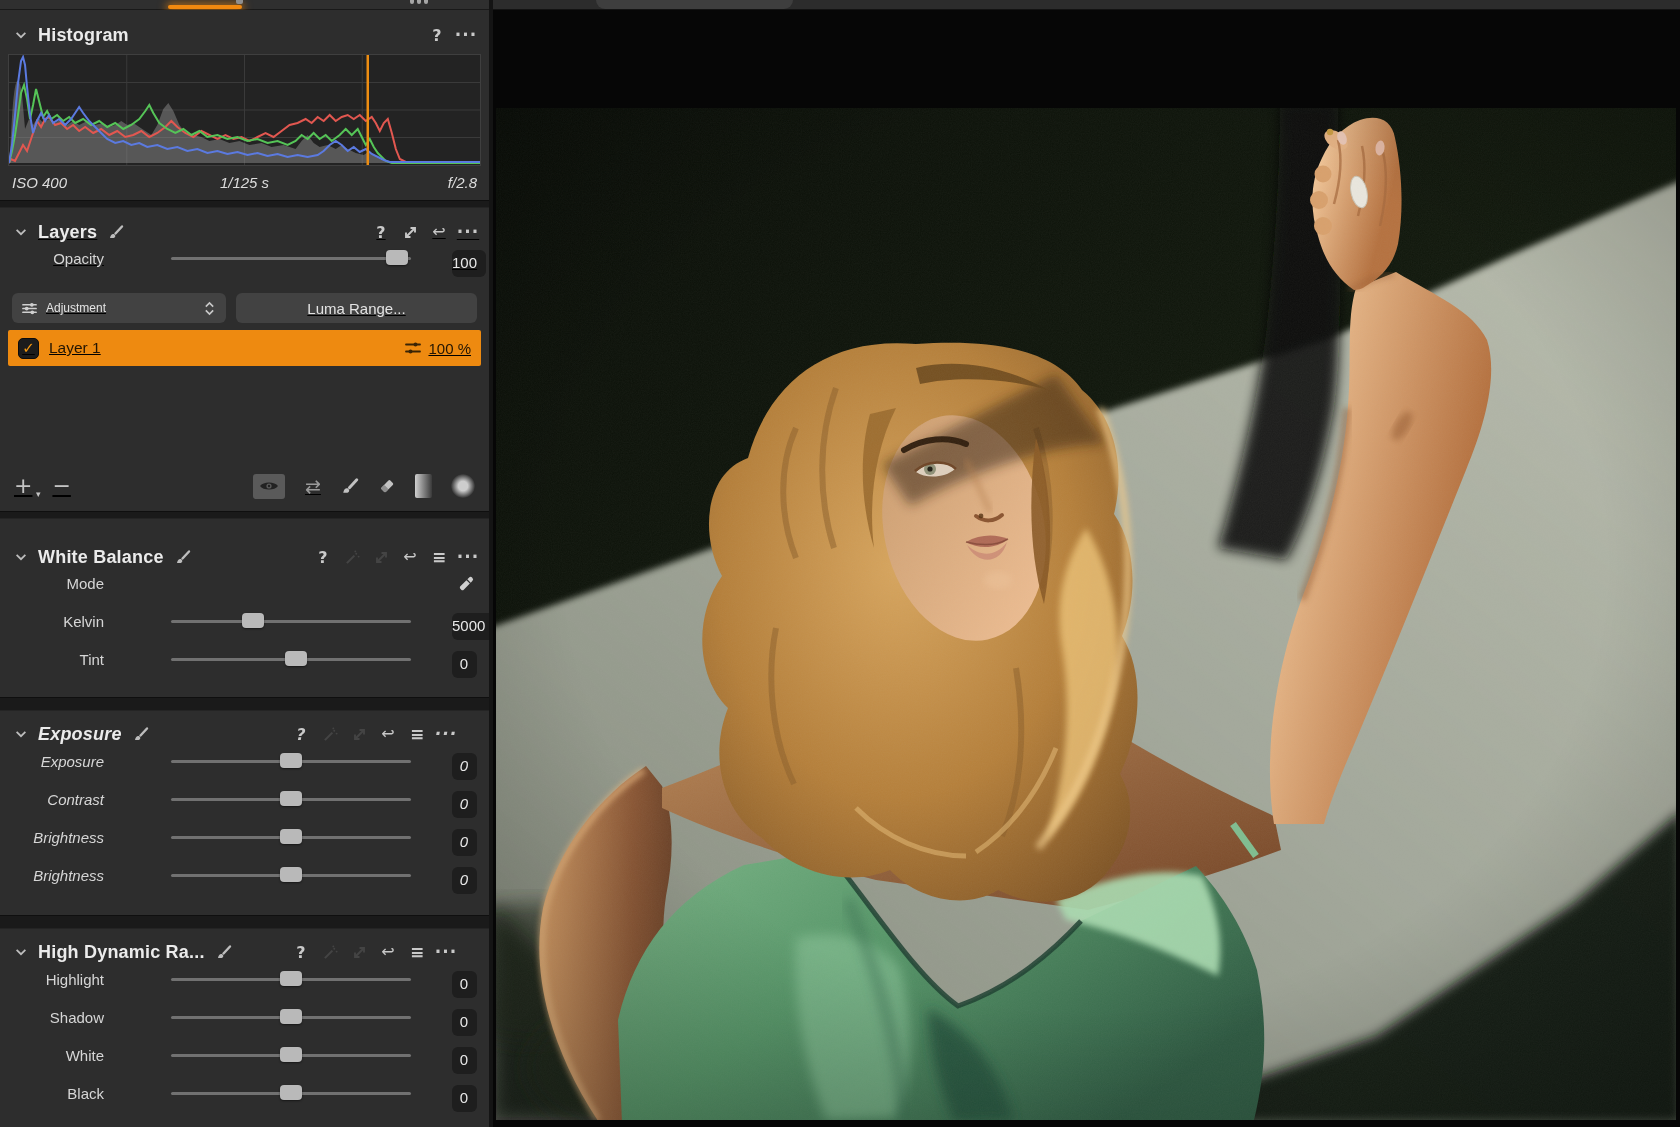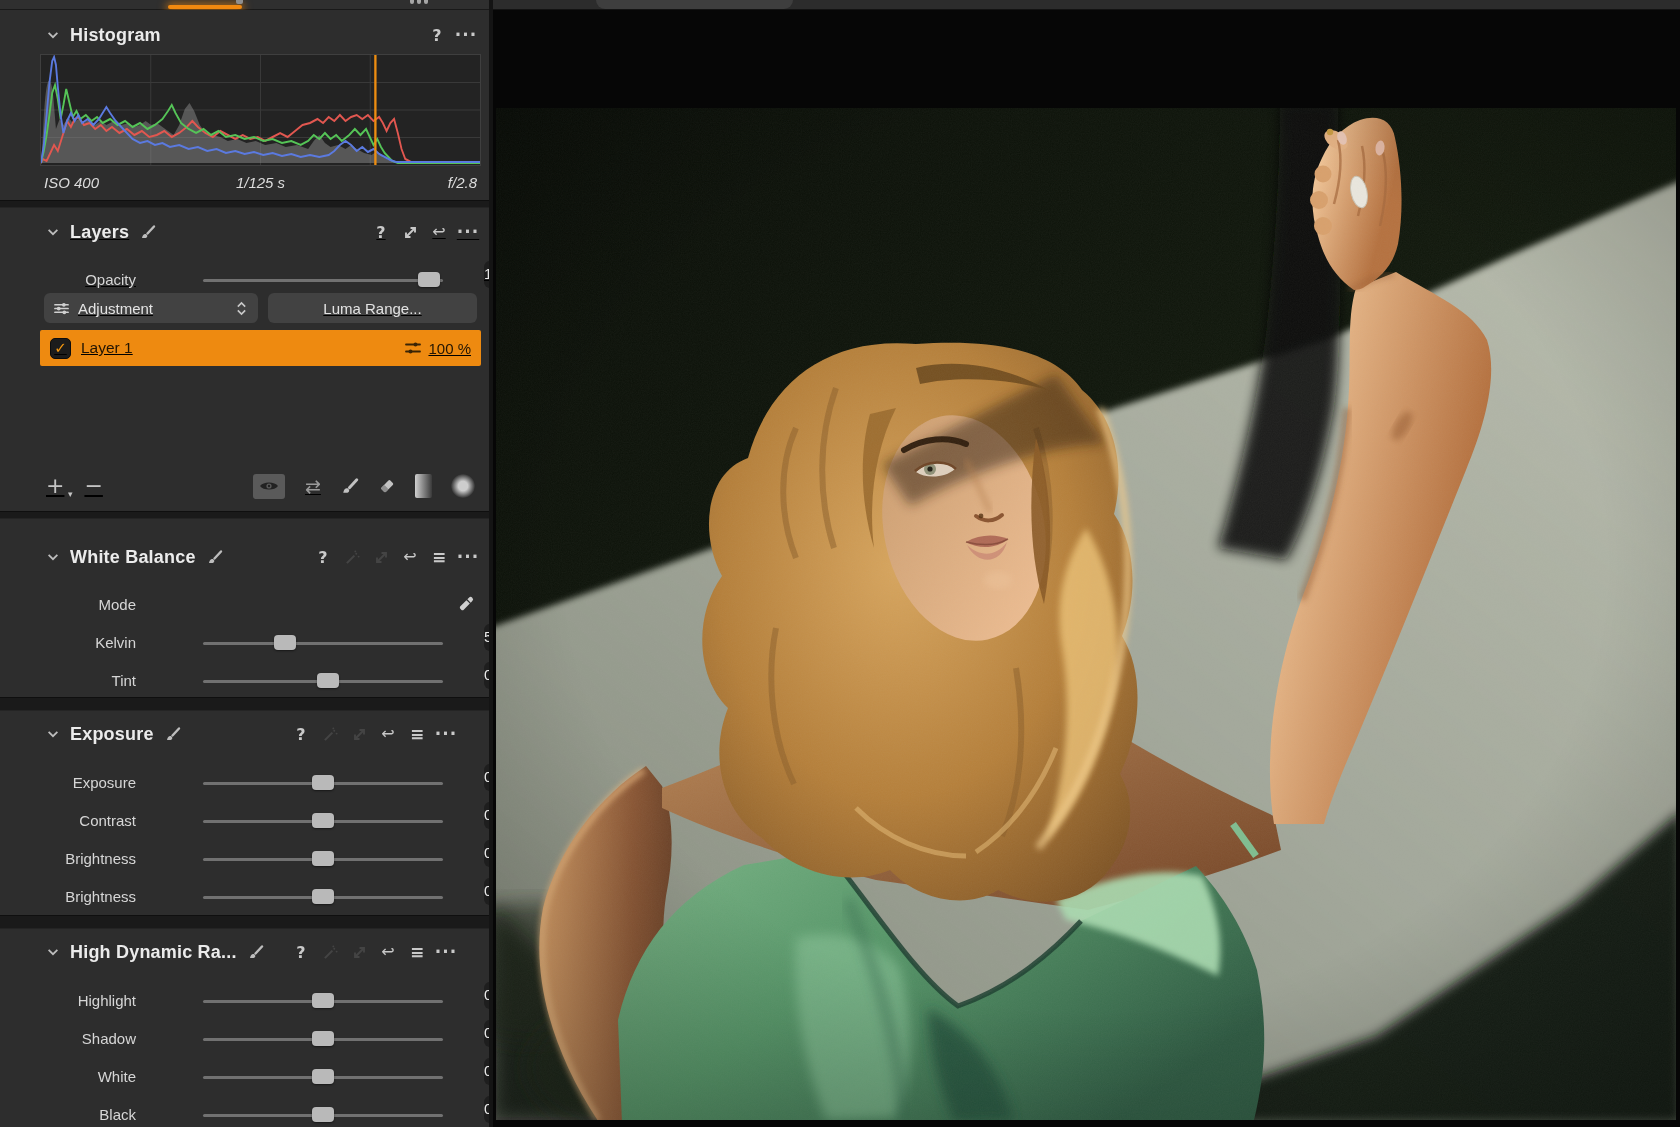--- a/index.html
+++ b/index.html
@@ -11,21 +11,21 @@
   .sidebar { position:relative; width:493px; height:1127px; background:#2d2d2d;
     border-right:4px solid #141414; flex:none; overflow:hidden; }
   .topstrip { position:relative; height:10px; background:#2f2f2f; border-bottom:1px solid #191919; }
   .tab-indicator { position:absolute; left:168px; top:5px; width:74px; height:4px; border-radius:3px;
     background:#f2890f; box-shadow:0 0 9px 2px rgba(245,140,15,.65); }
   .frag1 { position:absolute; left:236px; top:0; width:7px; height:4px; background:#8f8f8f; border-radius:0 0 2px 2px; }
   .frag2 { position:absolute; left:410px; top:0; width:18px; height:5px; }
   .frag2 i { position:absolute; top:0; width:4px; height:4px; background:#a5a5a5; border-radius:0 0 2px 2px; }
   .frag2 i:nth-child(1){left:0} .frag2 i:nth-child(2){left:7px} .frag2 i:nth-child(3){left:14px}
 
-  .panel { position:relative; background:#2d2d2d;margin-left:32px; }
+  .panel { position:relative; background:#2d2d2d; }
   .pdiv { height:8px; background:#1a1a1a; border-top:1px solid #0f0f0f; border-bottom:1px solid #242424; }
   .pdiv.thick { height:14px; }
 
   .phead { display:flex; align-items:center; height:36px; padding:0 12px; }
   .phead .title { font-size:18px; font-weight:700; color:#ebebeb; margin-left:8px; letter-spacing:.2px; white-space:nowrap; }
   .icon { display:inline-flex; align-items:center; justify-content:center; width:18px; height:18px; flex:none; }
   .glyph { font-family:"DejaVu Sans", sans-serif; color:#c8c8c8; font-size:16px; line-height:1; }
   .dim svg, .dim { opacity:.38; }
   .hicons { margin-left:auto; display:flex; align-items:center; gap:11px; }
   .hicons.shift { margin-right:22px; }
@@ -35,33 +35,33 @@
   .brush-ic { margin-left:10px; }
 
   
   .hist-body { margin:2px 8px 4px 8px; height:112px; background:#232323; border:1px solid #3f3f3f; position:relative; }
   .hist-meta { display:flex; align-items:center; height:24px; padding:0 12px; font-size:15px; color:#dcdcdc; }
   .hist-meta span { flex:1;font-style:italic; }
   .hist-meta .c { text-align:center; }
   .hist-meta .r { text-align:right; }
 
   
-  .crow { display:flex; align-items:flex-end; height:38px; padding:0 12px;gap:41px; }
+  .crow { display:flex; align-items:flex-start; height:38px; padding:0 12px;gap:41px; }
   .crow .lbl { width:118px; text-align:right; padding-right:26px; font-size:15px; color:#d6d6d6; flex:none; white-space:nowrap; }
   .slider { position:relative; width:240px; height:16px; flex:none; }
   .slider .track { position:absolute; left:0; right:0; top:7px; height:3px; background:#717171; border-radius:2px; }
   .slider .handle { position:absolute; top:0; width:22px; height:15px; background:#b9b9b9; border-radius:4px;
     transform:translateX(-50%); box-shadow:0 1px 2px rgba(0,0,0,.5); }
   .valbox { margin-left:auto; width:66px; height:27px; background:#1e1e1e; border-radius:6px;
     color:#e8e8e8; font-size:15px; text-align:right; padding:4px 9px 0 0; }
 
   
   .dd-row { display:flex; align-items:center; height:40px; padding:0 12px; gap:10px; }
   .dropdown { display:flex; align-items:center; width:214px; height:30px; background:#424242; border-radius:6px;
-    padding:0 8px; color:#e3e3e3; font-size:15px; gap:8px; }
+    padding:0 8px; color:#e3e3e3; font-size:12px; gap:8px; }
   .dropdown .dd-lbl { flex:1; white-space:nowrap; overflow:hidden; }
   .btn { flex:1; height:30px; background:#424242; border-radius:6px; color:#e3e3e3; font-size:15px;
     display:flex; align-items:center; justify-content:center; }
   .layer-row { display:flex; align-items:center; height:36px; margin:2px 8px 0 8px; padding:0 10px;
     border-radius:2px; font-size:15.5px; color:#cfcfcf; }
   .layer-row.selected { background:#ee8a10; color:#231503; }
   .cbox { width:21px; height:21px; background:#1c1c1c; border:1px solid #0c0c0c; border-radius:5px;
     display:flex; align-items:center; justify-content:center; margin-right:10px; flex:none; }
   .cbox .ck { color:#f6990f; font-size:15px; font-weight:700; font-family:"DejaVu Sans",sans-serif; }
   .layer-name { flex:1; }
@@ -330,21 +330,21 @@
         <span class="slider">
           <span class="track"></span>
             <span class="handle" style="left:52%;"></span>
         </span>
         <span class="valbox">0</span>
       </div>
     </section>
 
     <div class="pdiv thick"></div>
 
-    <section class="panel" style="padding:4px 0 10px 0;">
+    <section class="panel" style="padding:4px 0 10px 0;font-style:italic;">
       <div class="phead" style="height:38px;">
         <span class="icon">
           <svg width="14" height="14" viewBox="0 0 16 16">
               <polyline points="3,5.5 8,10.5 13,5.5" fill="none" stroke="#bdbdbd" stroke-width="2"></polyline>
             </svg>
         </span>
         <span class="title">Exposure</span>
         <span class="icon brush-ic">
           <svg width="16" height="16" viewBox="0 0 16 16">
               <path d="M2,14 C2.6,10.6 4.6,9.4 6.4,10.4 C7.8,11.2 7.6,13.2 5.8,14 Z" fill="#bdbdbd"></path>

